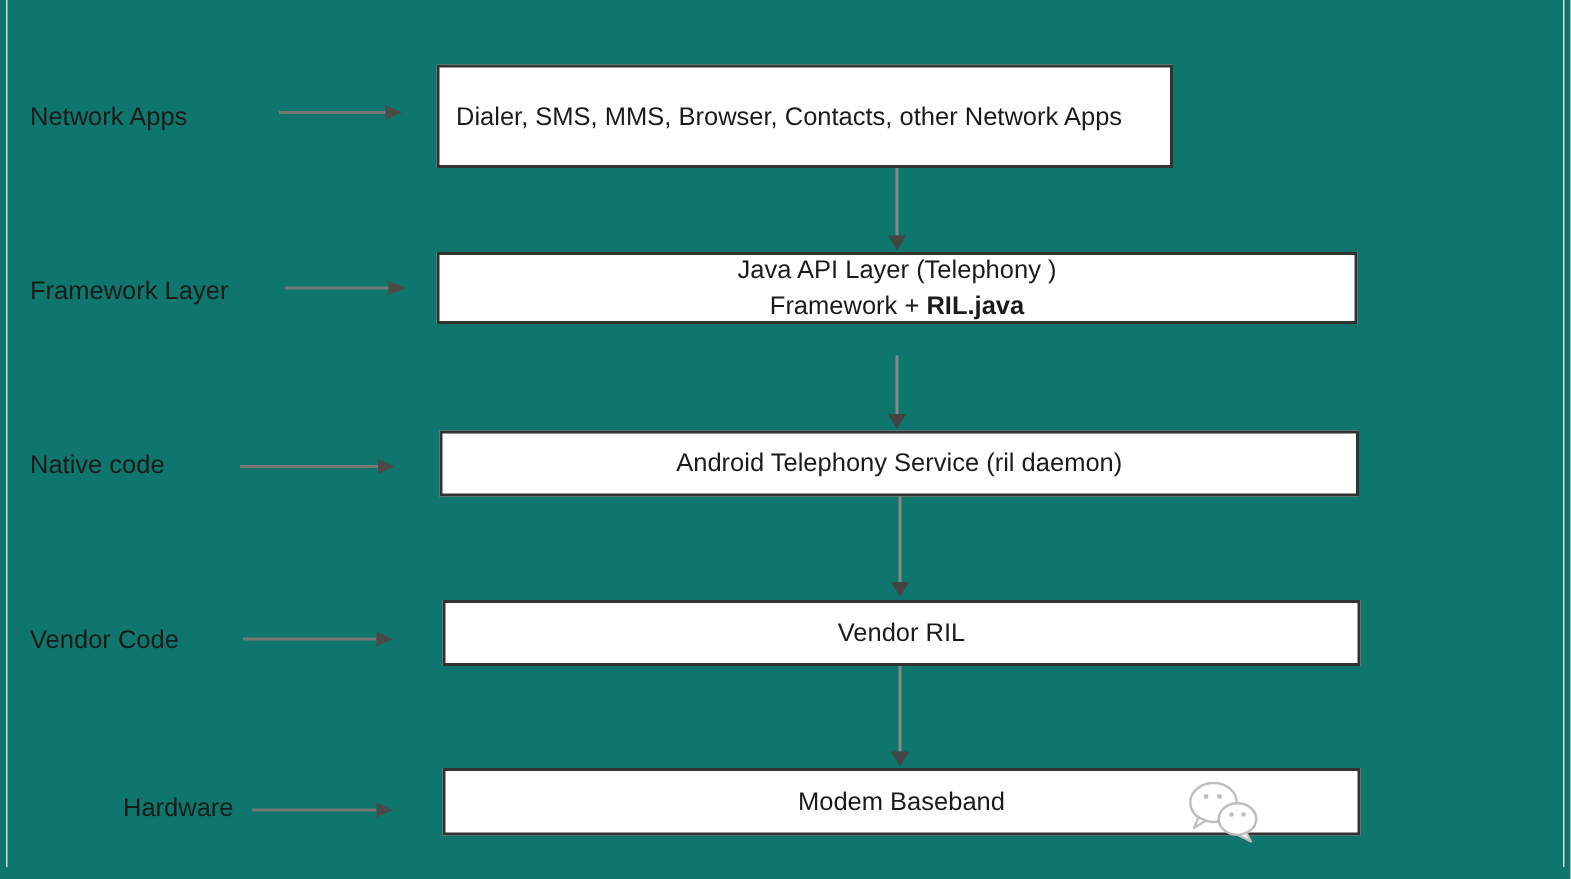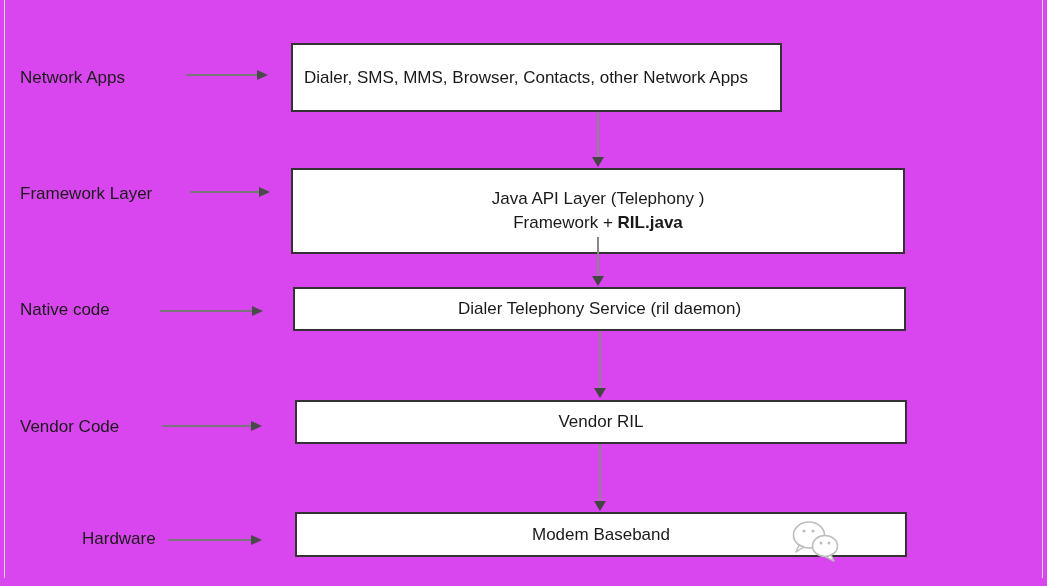--- a/index.html
+++ b/index.html
@@ -5,21 +5,21 @@
   html, body {
     margin: 0;
     padding: 0;
     background: #ffffff;
     font-family: "Liberation Sans", "DejaVu Sans", sans-serif;
   }
   .canvas {
     position: relative;
     width: 1047px;
     height: 586px;
-    background: #d946ef;
+    background: #0f766e;
     overflow: hidden;
     color: #1a1a1a;
   }
   .page-edge {
     position: absolute;
     top: 0;
     width: 1px;
     height: 578px;
     background: #d9d9d9;
   }
@@ -70,21 +70,21 @@
     box-sizing: border-box;
     border: 2px solid #333333;
     background: #ffffff;
     display: flex;
     align-items: center;
     justify-content: center;
     font-size: 17px;
     text-align: center;
   }
   .box-r1 { left: 291px; top: 43px;  width: 491px; height: 69px; justify-content: flex-start; padding-left: 11px; text-align: left; }
-  .box-r2 { left: 291px; top: 168px; width: 614px; height: 86px; flex-direction: column; line-height: 24px; }
+  .box-r2 { left: 291px; top: 168px; width: 614px; height: 48px; flex-direction: column; line-height: 24px; }
   .box-r3 { left: 293px; top: 287px; width: 613px; height: 44px; }
   .box-r4 { left: 295px; top: 400px; width: 612px; height: 44px; }
   .box-r5 { left: 295px; top: 512px; width: 612px; height: 45px; }
   .bold { font-weight: bold; }
 
   
   .v-conn {
     position: absolute;
     width: 12px;
     display: flex;
@@ -162,21 +162,21 @@
     <div class="shaft"></div>
     <div class="head"></div>
   </div>
 
   <div class="layer-label lbl-r3">Native code</div>
   <div class="h-arrow ha-r3">
     <div class="shaft"></div>
     <div class="head"></div>
   </div>
   <div class="layer-box box-r3">
-    <span>Dialer Telephony Service (ril daemon)</span>
+    <span>Android Telephony Service (ril daemon)</span>
   </div>
 
   <div class="v-conn vc-3">
     <div class="shaft"></div>
     <div class="head"></div>
   </div>
 
   <div class="layer-label lbl-r4">Vendor Code</div>
   <div class="h-arrow ha-r4">
     <div class="shaft"></div>

